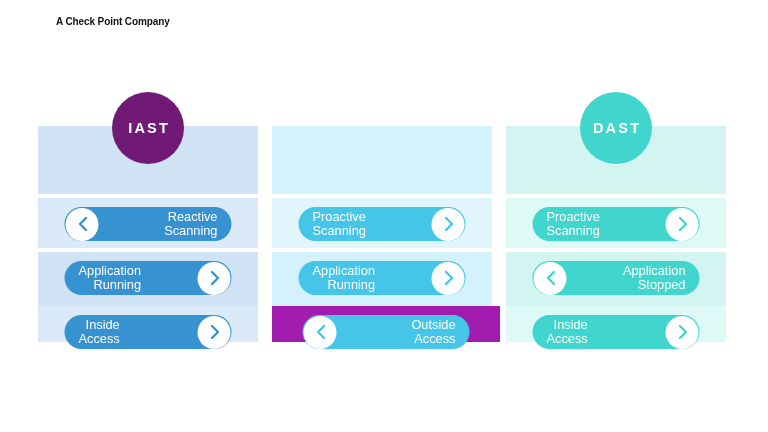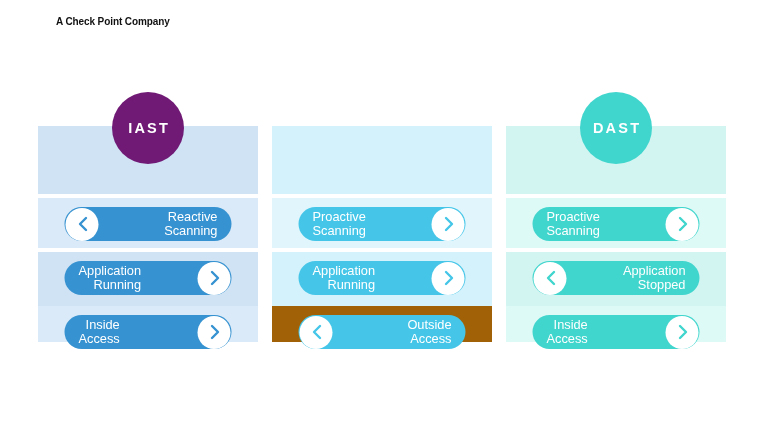--- a/index.html
+++ b/index.html
@@ -201,21 +201,21 @@
         <div class="pill dir-right" style="background: rgb(69, 198, 232);">
           <div class="arrow-badge side-right">
             <svg width="20" height="20" viewBox="0 0 20 20" aria-hidden="true">
               <path d="M7.5 4 L13.5 10 L7.5 16" fill="none" stroke="#45c6e8" stroke-width="2.4" stroke-linecap="round" stroke-linejoin="round"></path>
             </svg>
           </div>
           <div class="pill-label">Application
 Running</div>
         </div>
       </div>
-      <div class="band band-3" style="background: #a16207;">
+      <div class="band band-3" style="background: #a21caf; padding-left: 8px;">
         <div class="pill dir-left" style="background: rgb(69, 198, 232);">
           <div class="arrow-badge side-left">
             <svg width="20" height="20" viewBox="0 0 20 20" aria-hidden="true">
               <path d="M13.5 4 L7.5 10 L13.5 16" fill="none" stroke="#45c6e8" stroke-width="2.4" stroke-linecap="round" stroke-linejoin="round"></path>
             </svg>
           </div>
           <div class="pill-label">Outside
 Access</div>
         </div>
       </div>

